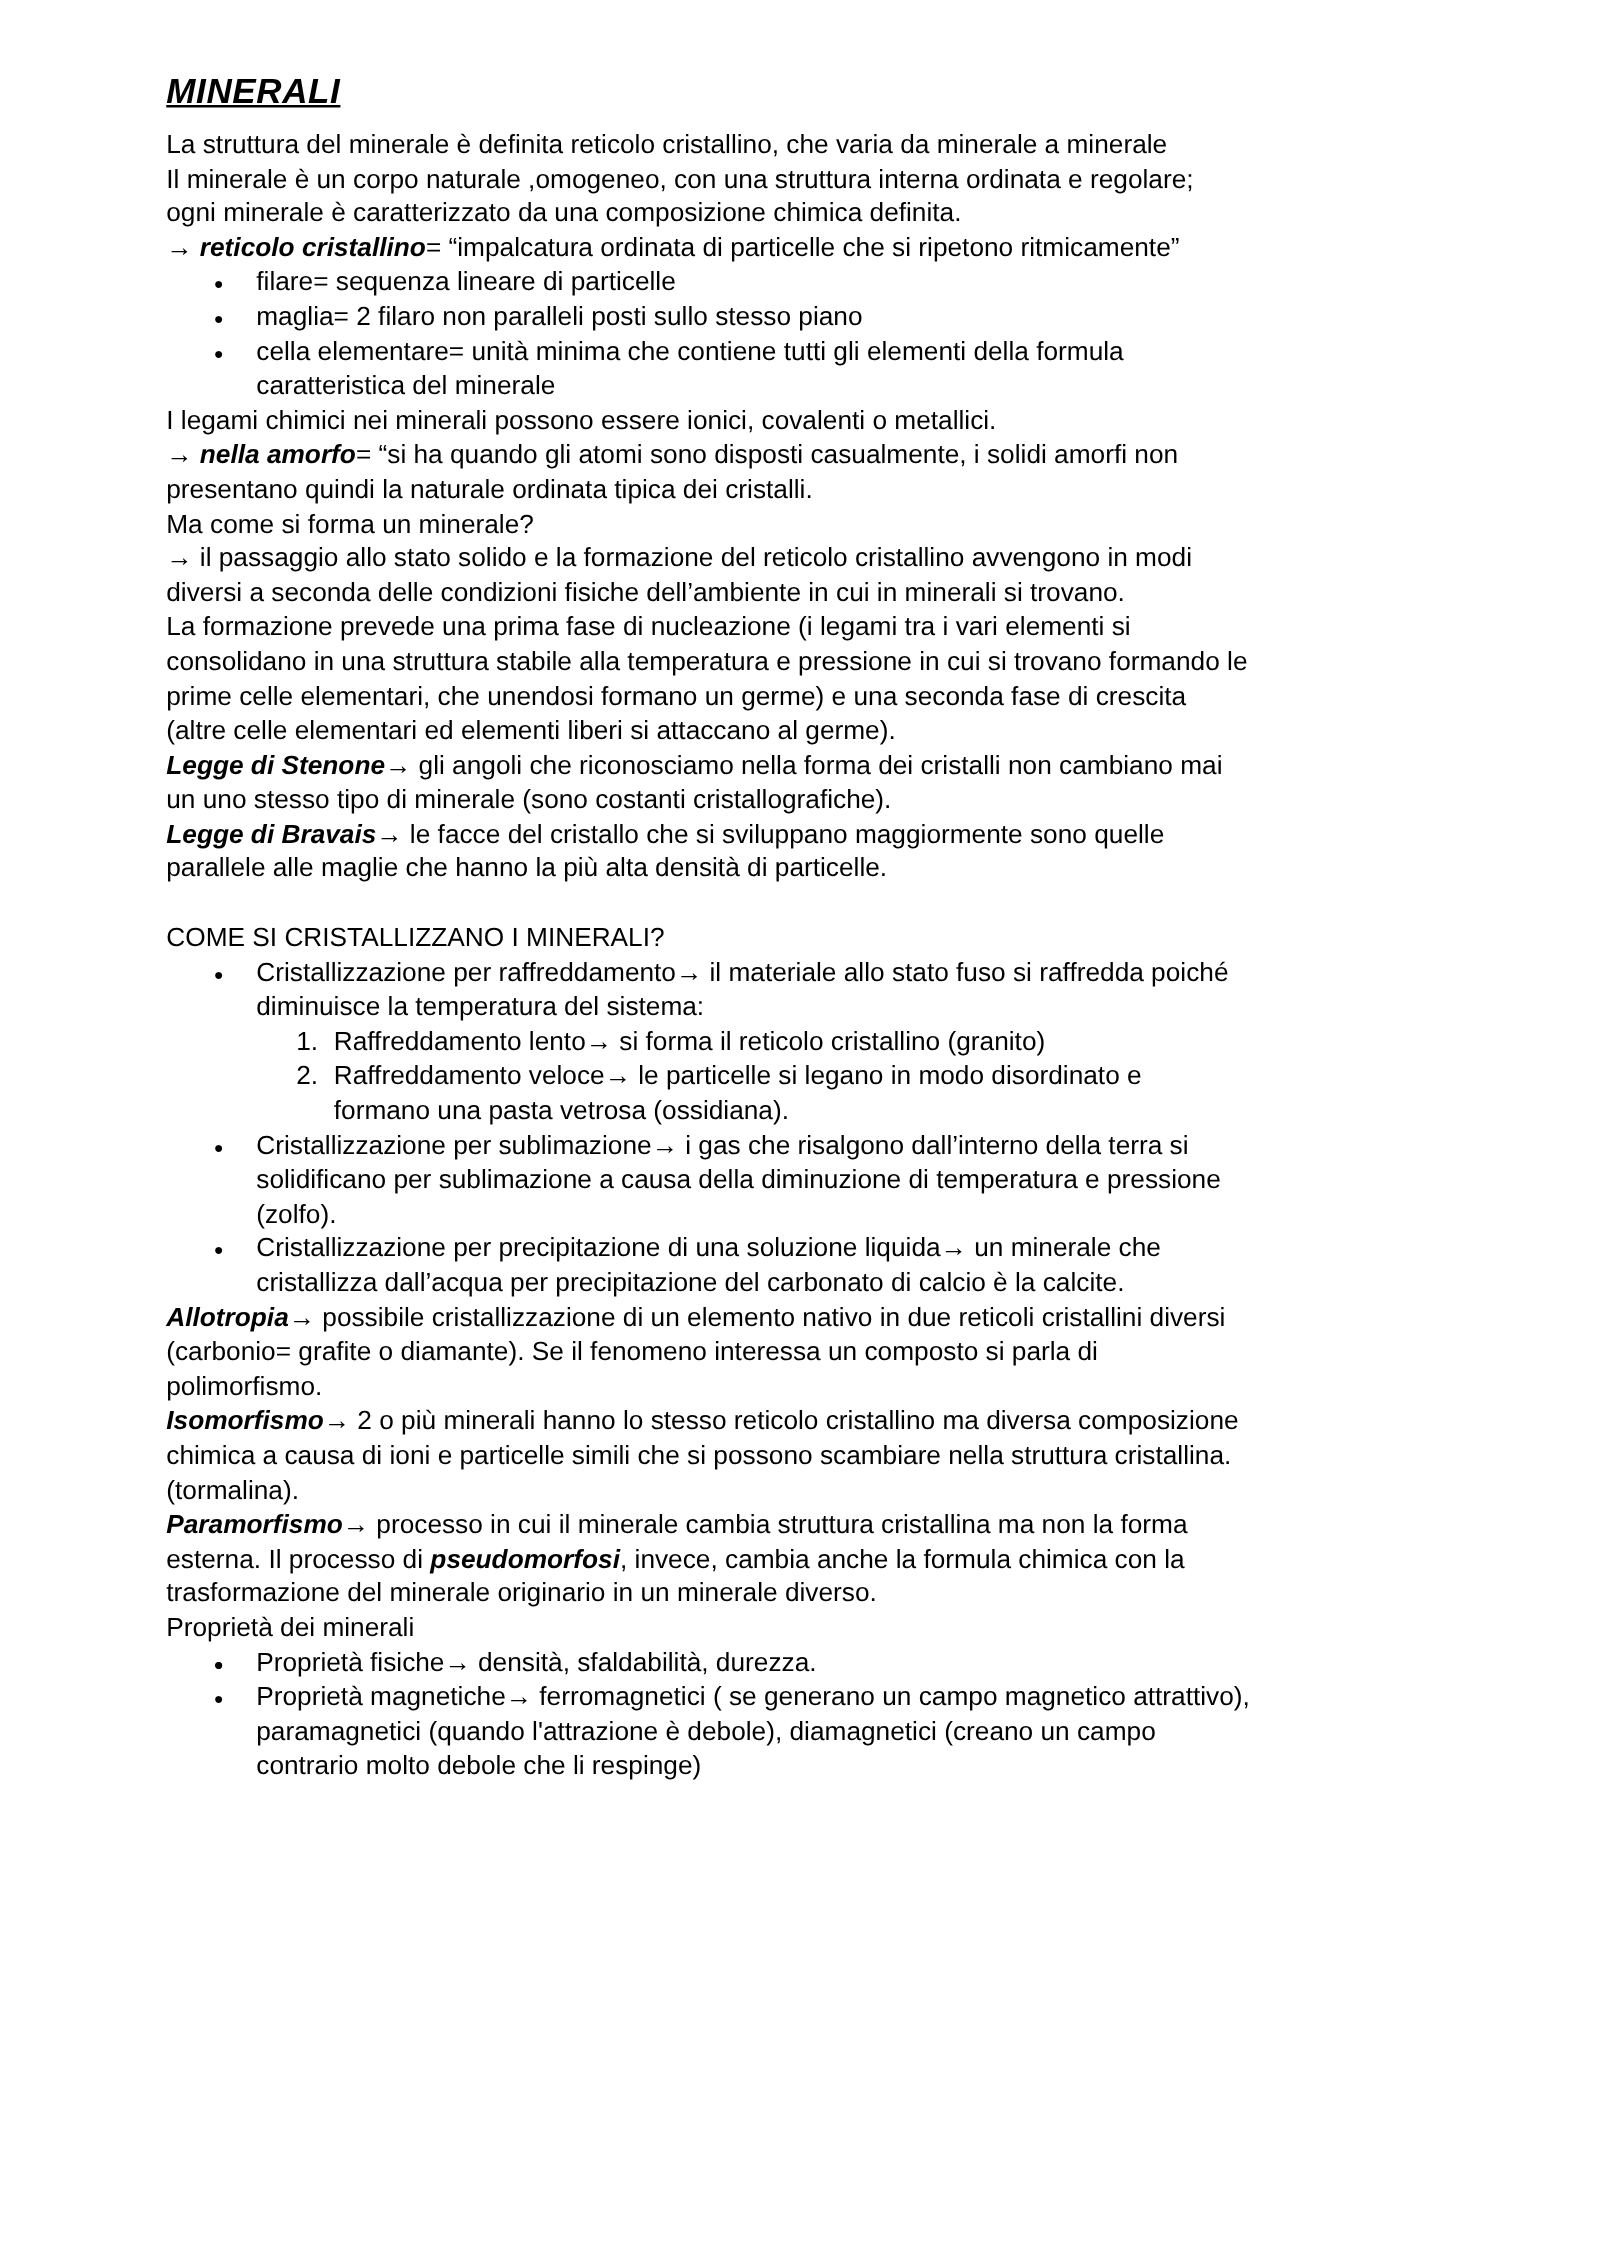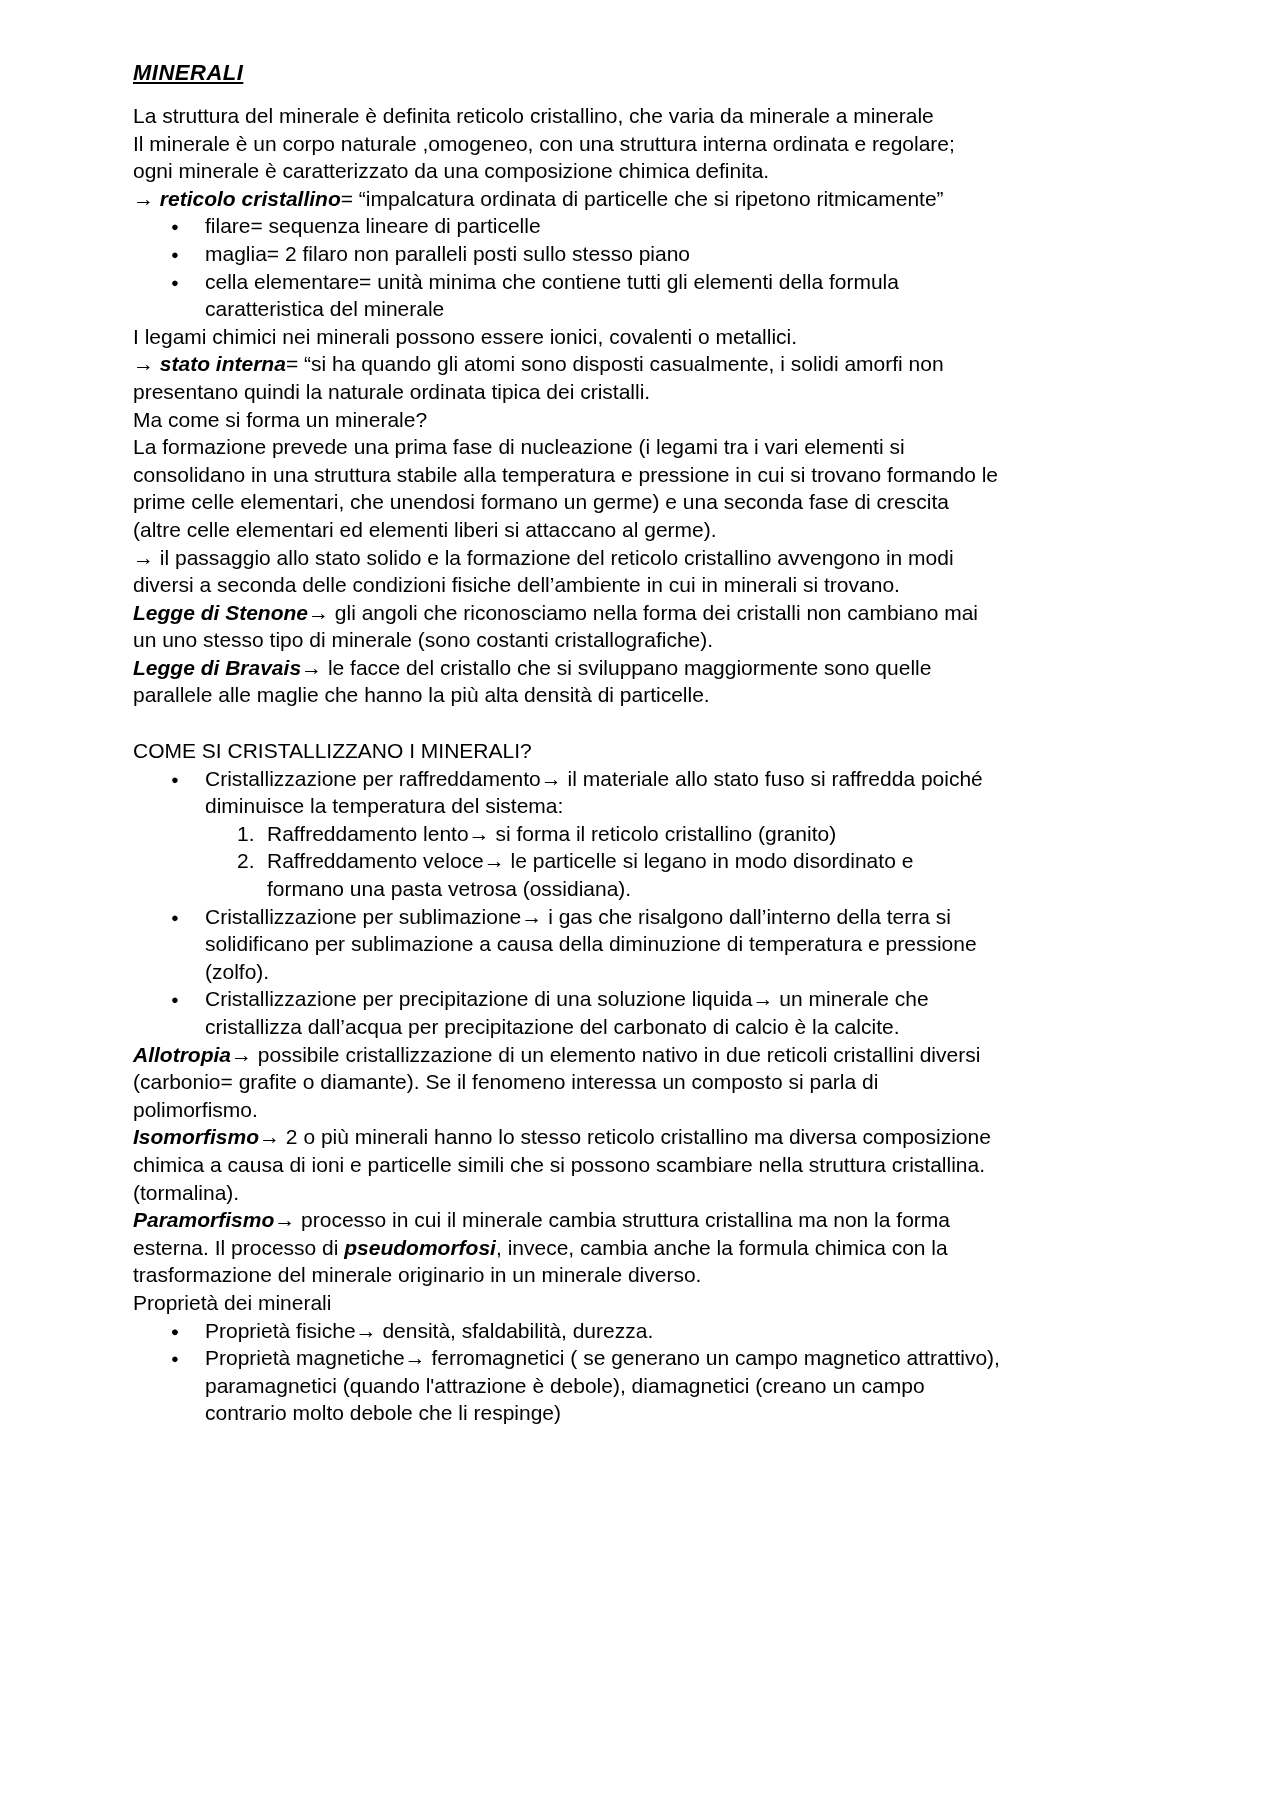--- a/index.html
+++ b/index.html
@@ -10,21 +10,21 @@
     background: #ffffff;
     padding: 54px 132px 0 133px;
     font-family: "Liberation Sans", "DejaVu Sans", sans-serif;
     font-size: 21px;
     line-height: 27.6px;
     color: #000000;
     overflow: hidden;
   }
   .content { width: 1015px; }
   h1.doc-title {
-    font-size: 22px;
+    font-size: 28px;
     line-height: 38px;
     font-weight: bold;
     font-style: italic;
     text-decoration: underline;
     margin: 0 0 10px 0;
     letter-spacing: 0.5px;
   }
   p.para { margin: 0; white-space: pre-line; }
   .term { font-weight: bold; font-style: italic; }
   ul.bullets { list-style: none; margin: 0; padding: 0; }
@@ -57,30 +57,30 @@
 
     <ul class="bullets">
       <li><span class="bullet">●</span><span class="li-text">filare= sequenza lineare di particelle</span></li>
       <li><span class="bullet">●</span><span class="li-text">maglia= 2 filaro non paralleli posti sullo stesso piano</span></li>
       <li><span class="bullet">●</span><span class="li-text">cella elementare= unità minima che contiene tutti gli elementi della formula
 caratteristica del minerale</span></li>
     </ul>
 
     <p class="para">I legami chimici nei minerali possono essere ionici, covalenti o metallici.</p>
 
-    <p class="para"><span>→ </span><span class="term">stato interna</span><span>= “si ha quando gli atomi sono disposti casualmente, i solidi amorfi non
+    <p class="para"><span>→ </span><span class="term">nella amorfo</span><span>= “si ha quando gli atomi sono disposti casualmente, i solidi amorfi non
 presentano quindi la naturale ordinata tipica dei cristalli.</span></p>
 
     <p class="para">Ma come si forma un minerale?</p>
+    <p class="para">→ il passaggio allo stato solido e la formazione del reticolo cristallino avvengono in modi
+diversi a seconda delle condizioni fisiche dell’ambiente in cui in minerali si trovano.</p>
     <p class="para">La formazione prevede una prima fase di nucleazione (i legami tra i vari elementi si
 consolidano in una struttura stabile alla temperatura e pressione in cui si trovano formando le
 prime celle elementari, che unendosi formano un germe) e una seconda fase di crescita
 (altre celle elementari ed elementi liberi si attaccano al germe).</p>
-    <p class="para">→ il passaggio allo stato solido e la formazione del reticolo cristallino avvengono in modi
-diversi a seconda delle condizioni fisiche dell’ambiente in cui in minerali si trovano.</p>
 
     <p class="para"><span class="term">Legge di Stenone</span><span>→ gli angoli che riconosciamo nella forma dei cristalli non cambiano mai
 un uno stesso tipo di minerale (sono costanti cristallografiche).</span></p>
 
     <p class="para"><span class="term">Legge di Bravais</span><span>→ le facce del cristallo che si sviluppano maggiormente sono quelle
 parallele alle maglie che hanno la più alta densità di particelle.</span></p>
 
     <div class="spacer"></div>
 
     <p class="para">COME SI CRISTALLIZZANO I MINERALI?</p>

